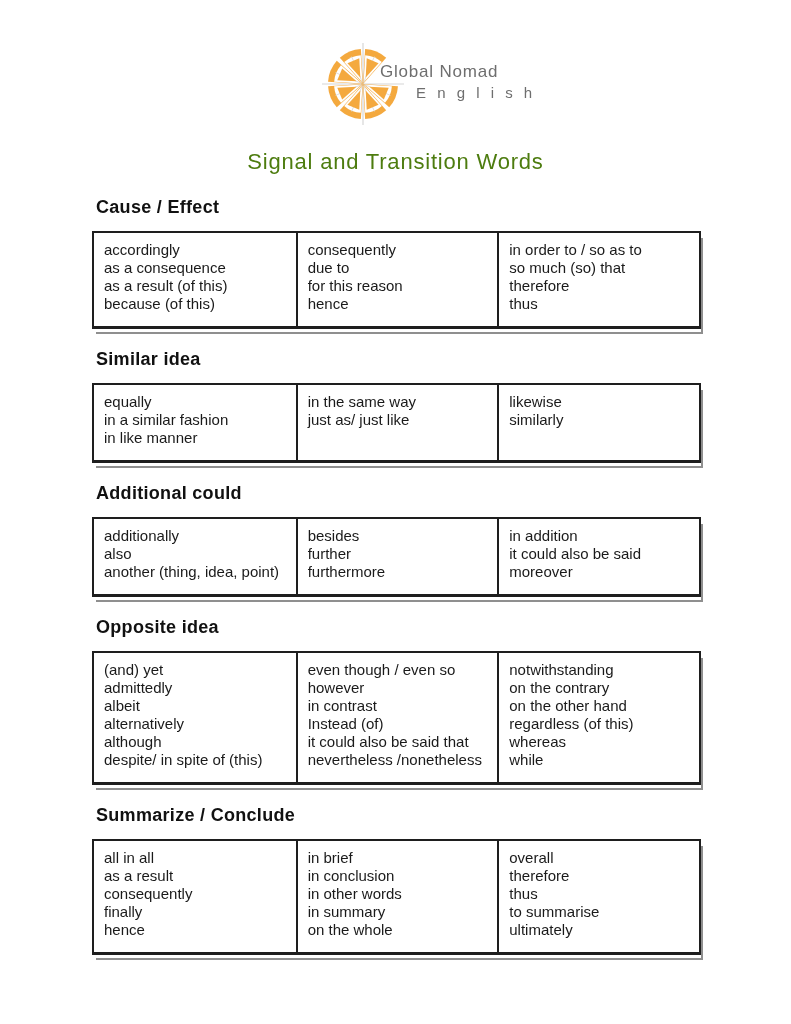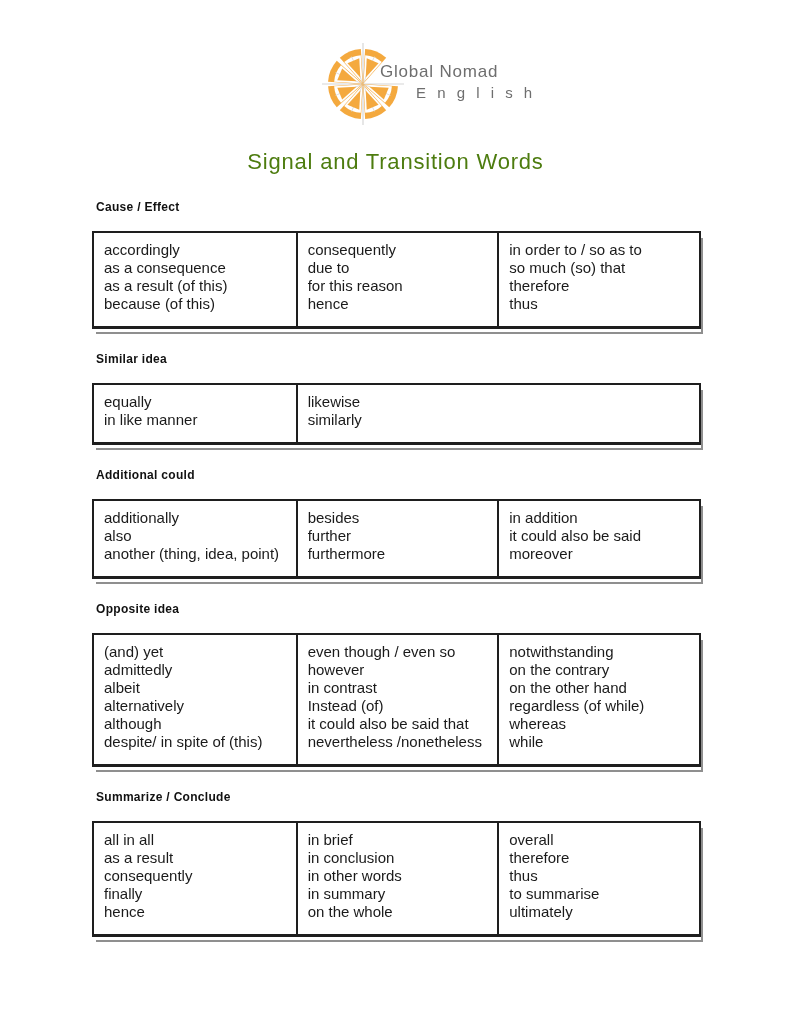--- a/index.html
+++ b/index.html
@@ -55,21 +55,21 @@
     font-weight: 400;
     letter-spacing: 0.8px;
     color: #4d7c0f;
   }
 
   
   .sections {
     padding: 0 90px 80px 92px;
   }
   .section-heading {
-    font-size: 12px;
+    font-size: 18px;
     font-weight: 700;
     letter-spacing: 0.3px;
     color: #111111;
     margin: 21px 0 15px 4px;
     line-height: 18px;
   }
   .word-table {
     display: flex;
     border: 2px solid #1e1e1e;
     border-bottom-width: 3px;
@@ -149,21 +149,26 @@
           <div class="word-line">thus</div>
         </div>
       </div>
   </section>
 
   <section class="word-section">
     <h2 class="section-heading">Similar idea</h2>
     <div class="word-table">
         <div class="word-cell">
           <div class="word-line">equally</div>
+          <div class="word-line">in a similar fashion</div>
           <div class="word-line">in like manner</div>
+        </div>
+        <div class="word-cell">
+          <div class="word-line">in the same way</div>
+          <div class="word-line">just as/ just like</div>
         </div>
         <div class="word-cell">
           <div class="word-line">likewise</div>
           <div class="word-line">similarly</div>
         </div>
       </div>
   </section>
 
   <section class="word-section">
     <h2 class="section-heading">Additional could</h2>
@@ -202,21 +207,21 @@
           <div class="word-line">however</div>
           <div class="word-line">in contrast</div>
           <div class="word-line">Instead (of)</div>
           <div class="word-line">it could also be said that</div>
           <div class="word-line">nevertheless /nonetheless</div>
         </div>
         <div class="word-cell">
           <div class="word-line">notwithstanding</div>
           <div class="word-line">on the contrary</div>
           <div class="word-line">on the other hand</div>
-          <div class="word-line">regardless (of while)</div>
+          <div class="word-line">regardless (of this)</div>
           <div class="word-line">whereas</div>
           <div class="word-line">while</div>
         </div>
       </div>
   </section>
 
   <section class="word-section">
     <h2 class="section-heading">Summarize / Conclude</h2>
     <div class="word-table">
         <div class="word-cell">

